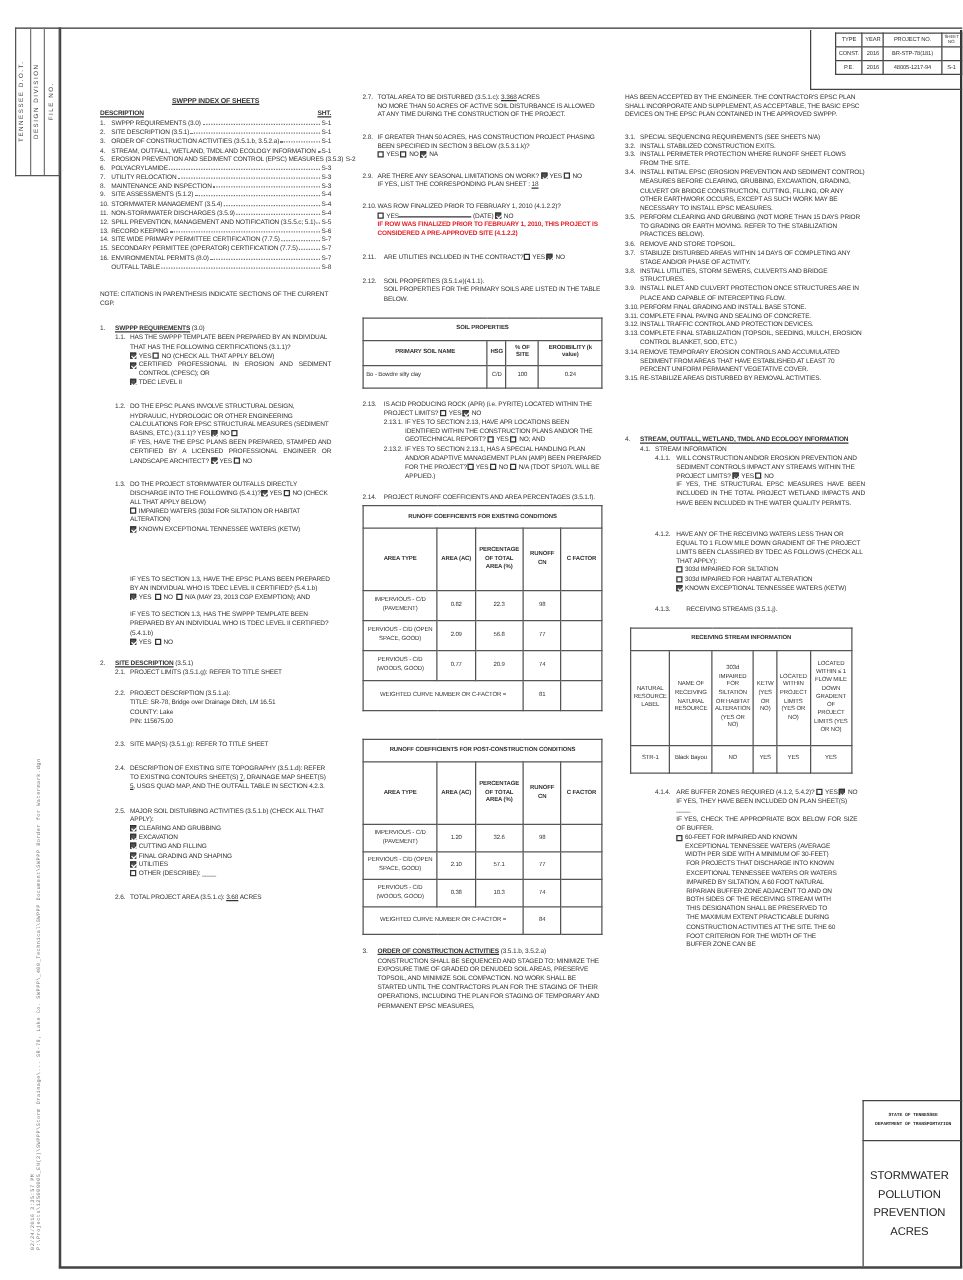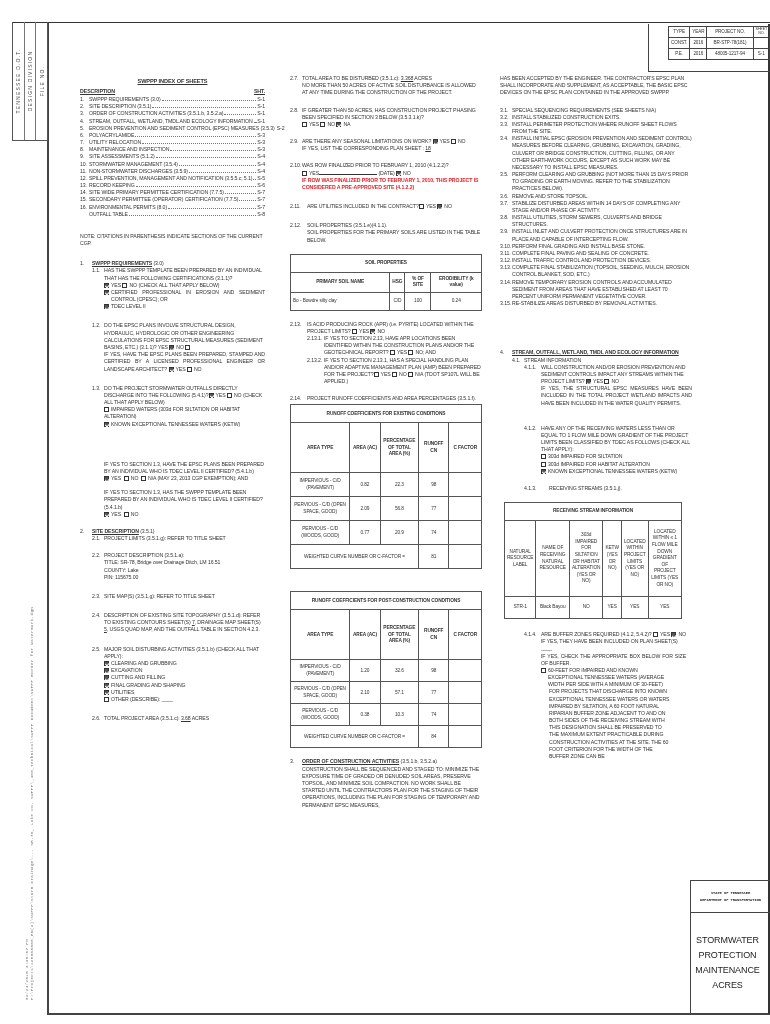--- a/index.html
+++ b/index.html
@@ -615,16 +615,16 @@
     </div>
   </div>
 </div>
 
 <div class="state-box">
   <div>STATE OF TENNESSEE</div>
   <div>DEPARTMENT OF TRANSPORTATION</div>
 </div>
 <div class="plan-box">
   <div>STORMWATER</div>
-  <div>PROTECTION</div>
-  <div>MAINTENANCE</div>
+  <div>POLLUTION</div>
+  <div>PREVENTION</div>
   <div>ACRES</div>
 </div>
 
 </body></html>

